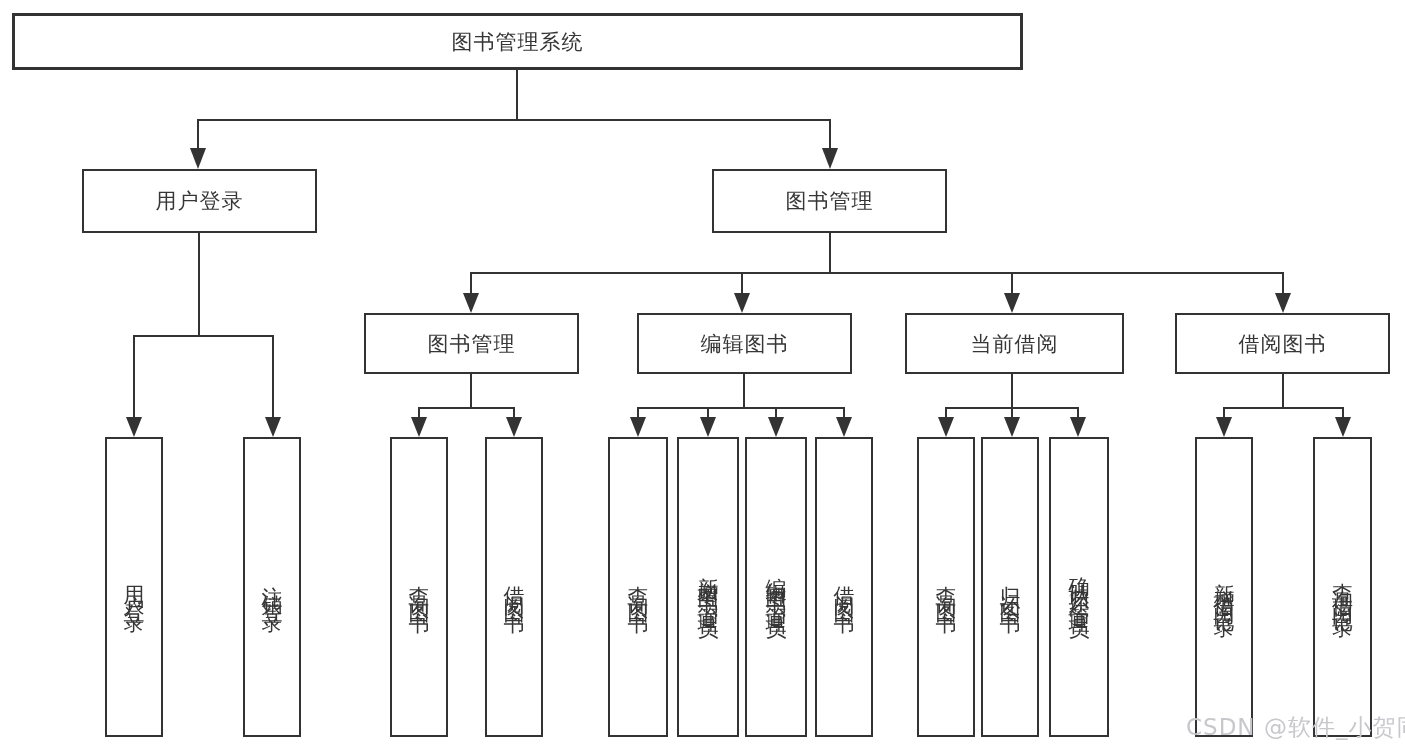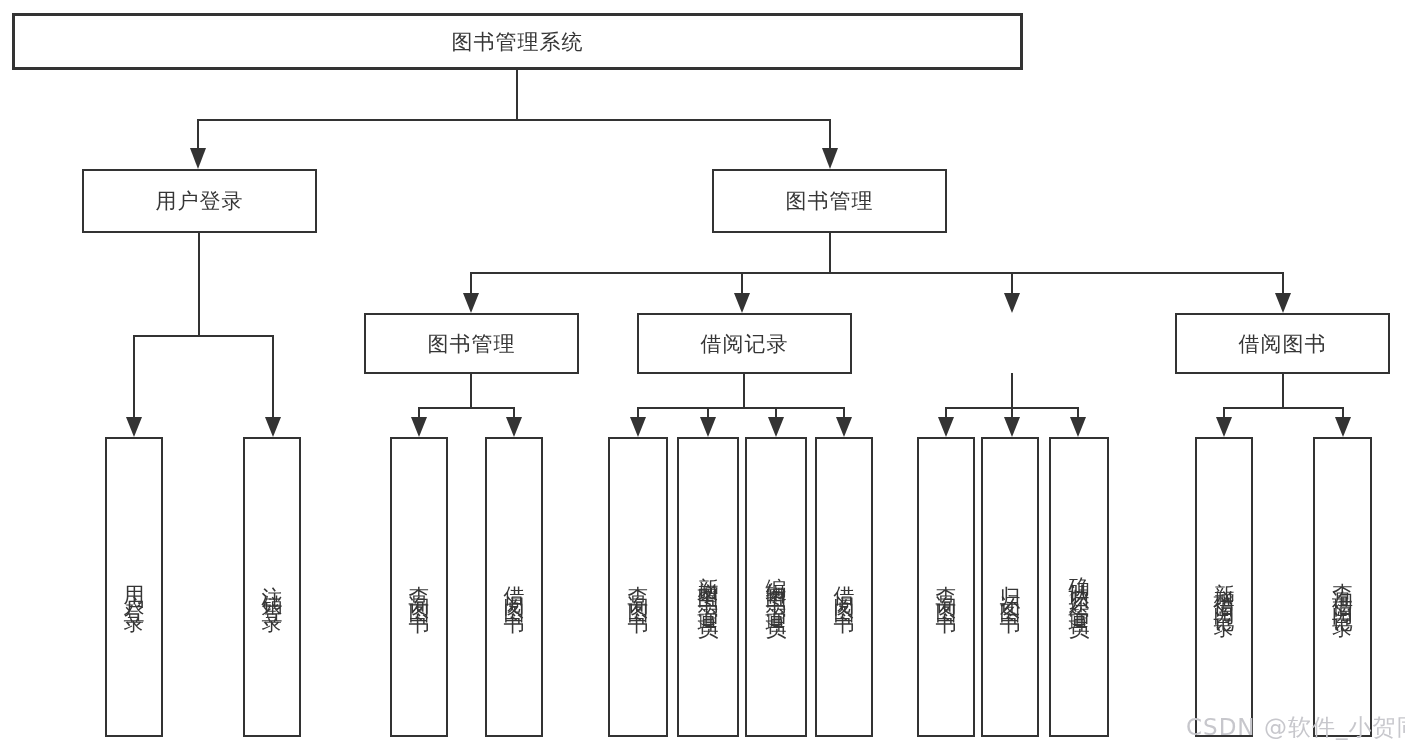--- a/index.html
+++ b/index.html
@@ -89,21 +89,22 @@
       <polygon points="1335,417 1351,417 1343,437"></polygon>
     </g>
   </svg>
 
   <div class="hbox root" style="left:12px;top:13px;width:1011px;height:57px">图书管理系统</div>
 
   <div class="hbox" style="left:82px;top:169px;width:235px;height:64px">用户登录</div>
   <div class="hbox" style="left:712px;top:169px;width:235px;height:64px">图书管理</div>
 
   <div class="hbox" style="left:364px;top:313px;width:215px;height:61px">图书管理</div>
-  <div class="hbox" style="left:637px;top:313px;width:215px;height:61px">借阅记录</div>
+  <div class="hbox" style="left:637px;top:313px;width:215px;height:61px">编辑图书</div>
+  <div class="hbox" style="left:905px;top:313px;width:219px;height:61px">当前借阅</div>
   <div class="hbox" style="left:1175px;top:313px;width:215px;height:61px">借阅图书</div>
 
   <div class="vbox" style="left:105px">用户登录</div>
   <div class="vbox" style="left:243px">注销登录</div>
 
   <div class="vbox" style="left:390px">查询图书</div>
   <div class="vbox" style="left:485px">借阅图书</div>
 
   <div class="vbox" style="left:608px;width:60px">查询图书</div>
   <div class="vbox" style="left:677px;width:62px;letter-spacing:6px">新增图书（管理员）</div>

